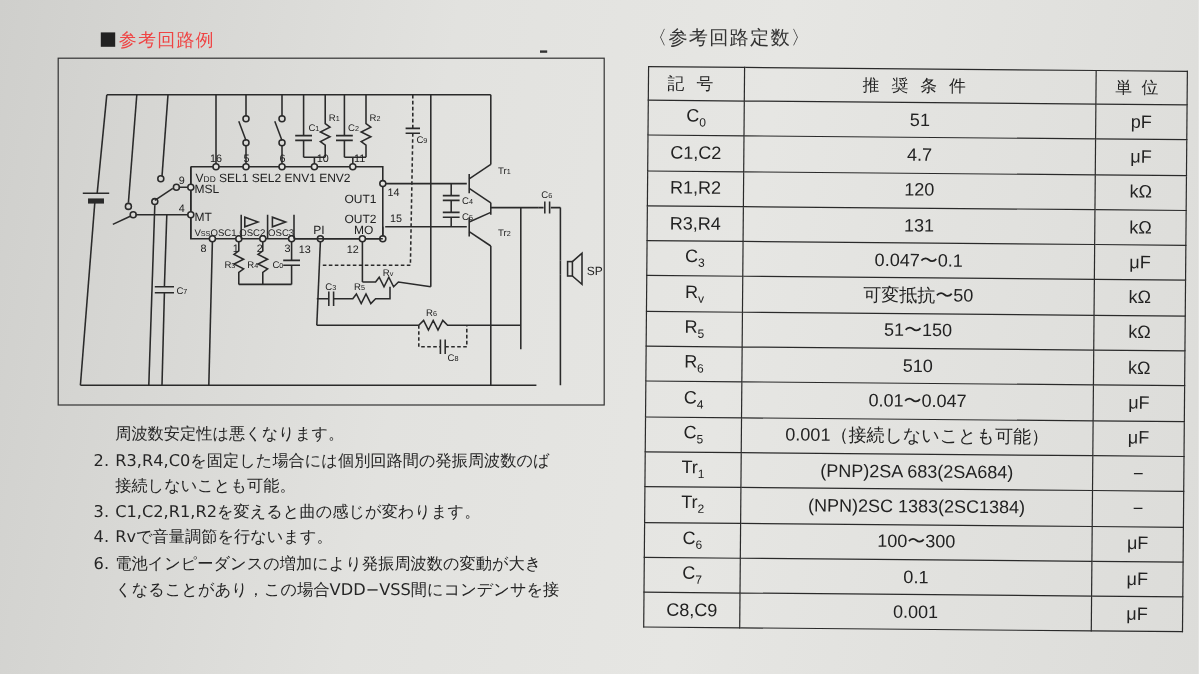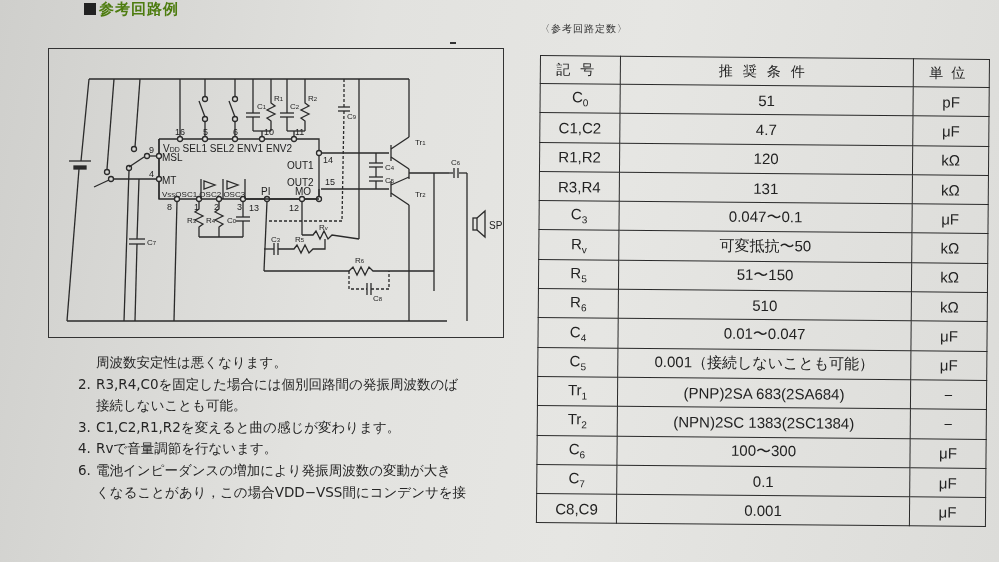--- a/index.html
+++ b/index.html
@@ -5,22 +5,22 @@
   * { box-sizing: border-box; margin: 0; padding: 0; }
   html, body { width: 999px; height: 562px; overflow: hidden; }
   body {
     background: #d9d9d6;
     background: linear-gradient(100deg, #cfcfcc 0%, #e2e2df 35%, #e6e6e3 60%, #dcdcd9 100%);
     font-family: "DejaVu Sans", "Liberation Sans", sans-serif;
     color: #1e1e1e;
     position: relative;
   }
   .section-title {
-    position: absolute; left: 84px; top: 0;
-    font-size: 15px; font-weight: bold; letter-spacing: 1px; color: #4d7c0f;
+    position: absolute; left: 84px; top: 24px;
+    font-size: 15px; font-weight: normal; letter-spacing: 1px; color: #ef4444;
   }
   .section-title .sq { display: inline-block; width: 12px; height: 12px; background: #222; margin-right: 3px; vertical-align: -1px; }
   .stray-mark { position: absolute; left: 450px; top: 42px; width: 6px; height: 2px; background: #333; }
 
   .circuit-box {
     position: absolute; left: 48px; top: 48px; width: 456px; height: 290px;
     border: 1.5px solid #333;
   }
   .circuit-box svg { position: absolute; left: 0; top: 0; }
   .circuit-box text { font-family: "Liberation Sans", sans-serif; fill: #222; }
@@ -29,21 +29,21 @@
     position: absolute; left: 48px; top: 352px; width: 470px;
     font-size: 13.5px; line-height: 21.6px; color: #252525;
   }
   .note-row { white-space: nowrap; }
   .note-prefix { display: inline-block; width: 30px; }
   .note-num { display: inline-block; width: 18px; }
   .note-cont { padding-left: 48px; white-space: nowrap; }
 
   .table-title {
     position: absolute; left: 540px; top: 22px;
-    font-size: 10px; letter-spacing: 1px; color: #333;
+    font-size: 16px; letter-spacing: 1px; color: #333;
   }
   table.params {
     position: absolute; left: 540px; top: 55px; width: 450px;
     border-collapse: collapse;
     transform: rotate(0.5deg); transform-origin: 0 0;
     font-family: "Liberation Sans", sans-serif;
   }
   table.params th, table.params td {
     border: 1.2px solid #2a2a2a; height: 29.3px; font-size: 15px;
     font-weight: normal; text-align: center; color: #222;

